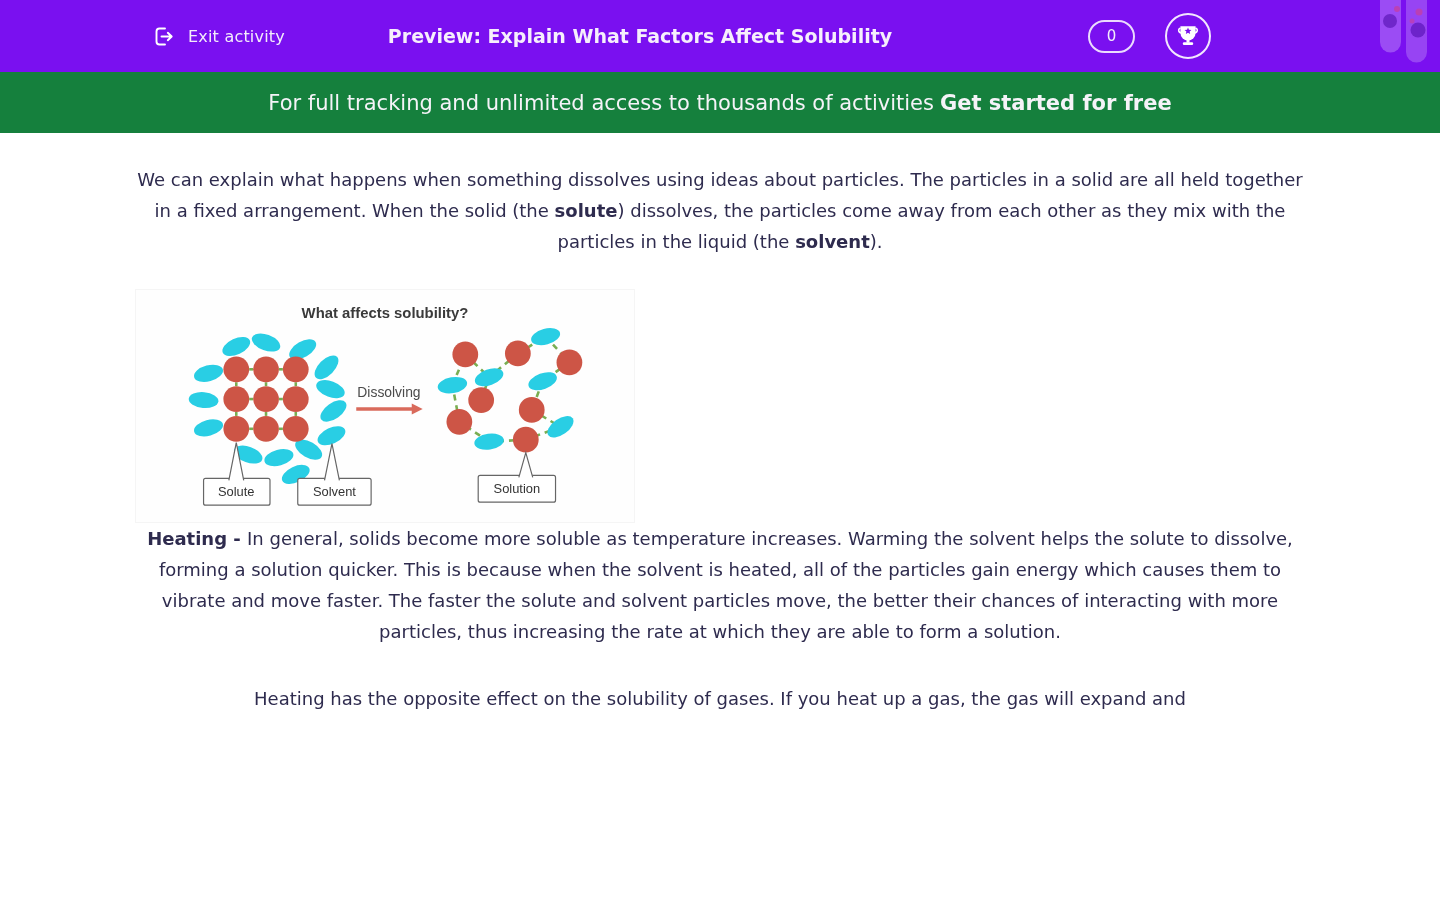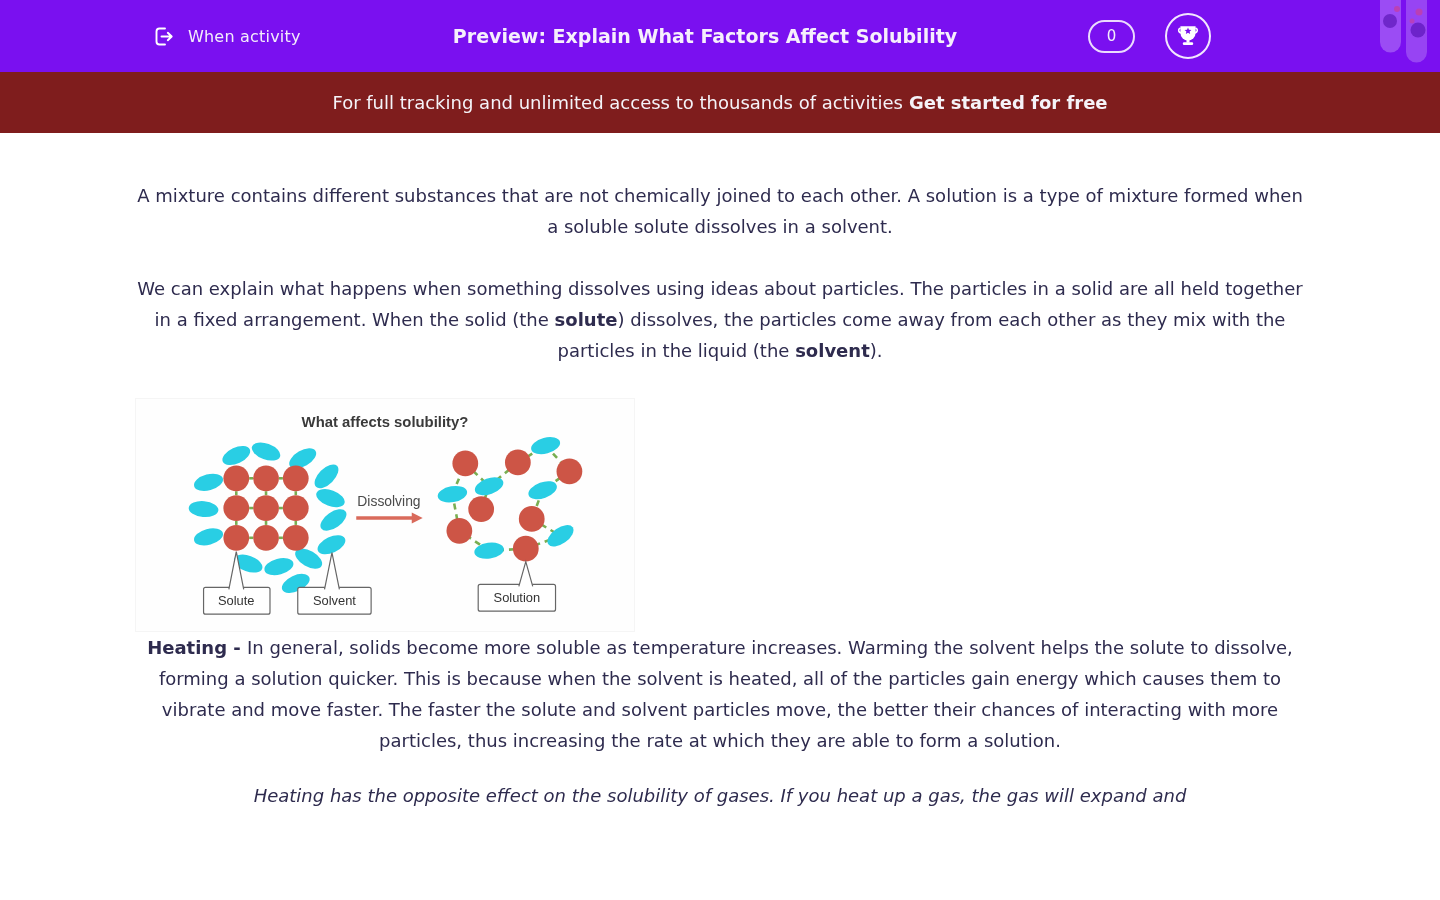--- a/index.html
+++ b/index.html
@@ -15,21 +15,21 @@
   }
   .exit-btn {
     position: absolute;
     left: 150px; top: 0; height: 72px;
     display: flex; align-items: center; gap: 11px;
     cursor: pointer;
   }
   .exit-btn .label { font-size: 16px; color: #f3ecfb; letter-spacing: .2px; }
   .page-title {
     position: absolute;
-    left: 705px; top: 50%;
+    left: 640px; top: 50%;
     transform: translate(-50%, -50%);
     font-size: 19px; font-weight: bold; color: #f6effc;
     white-space: nowrap;
   }
   .header-right {
     position: absolute;
     right: 229px; top: 0; height: 72px;
     display: flex; align-items: center; gap: 30px;
   }
   .score-badge {
@@ -43,24 +43,24 @@
     width: 46px; height: 46px; border-radius: 50%;
     border: 2px solid rgba(255,255,255,.9);
     display: flex; align-items: center; justify-content: center;
     cursor: pointer;
   }
   .tubes { position: absolute; right: 8px; top: 0; }
 
   
   .banner {
     height: 61px;
-    background: #7f1d1d;
+    background: #15803d;
     color: #f5f3f8;
     display: flex; align-items: center; justify-content: center;
-    font-size: 18px;
+    font-size: 21px;
   }
   .banner b { margin-left: 6px; cursor: pointer; text-align: right; }
 
   
   .main {
     width: 1170px;
     margin: 0 auto;
     color: #2E2B4E;
     font-size: 18px;
     line-height: 31px;
@@ -69,36 +69,36 @@
   .main p.para1 { margin-top: 47px; }
   .main p.para2 { margin-top: 31px; }
   .figure-wrap { margin-top: 32px; display: flex; }
   .figure-wrap svg { background: #fefefe; border: 1px solid #f5f5f5; }
   .section-heading {
     margin-top: 33px;
     font-weight: bold;
     text-decoration: underline;
     text-underline-offset: 4px;
   }
-  .main p.para4 { margin-top: 24px; font-style: italic; }
+  .main p.para4 { margin-top: 36px; }
   .diagram-text { font-family: "Liberation Sans", sans-serif; }
 </style>
 </head>
 <body>
 
 <div class="header">
 
   <div class="exit-btn">
     <span style="display:flex">
       <svg width="27" height="27" viewBox="0 0 27 27" fill="none">
         <path d="M15 5.5 H9.5 a3 3 0 0 0 -3 3 v10 a3 3 0 0 0 3 3 H15" stroke="#fff" stroke-width="1.9" stroke-linecap="round" fill="none"></path>
         <path d="M11.5 13.5 H21.5 M17.8 9.8 L21.7 13.5 L17.8 17.2" stroke="#fff" stroke-width="1.9" stroke-linecap="round" stroke-linejoin="round" fill="none"></path>
       </svg>
     </span>
-    <span class="label">When activity</span>
+    <span class="label">Exit activity</span>
   </div>
 
   <div class="page-title">Preview: Explain What Factors Affect Solubility</div>
 
   <div class="header-right">
     <div class="score-badge">
       <span>0</span>
     </div>
     <div class="trophy-btn">
       <span style="display:flex">
@@ -127,21 +127,20 @@
   </div>
 </div>
 
 <div class="banner">
   <span>For full tracking and unlimited access to thousands of activities</span>
   <b>Get started for free</b>
 </div>
 
 <div class="main">
 
-  <p class="para1">A mixture contains different substances that are not chemically joined to each other. A solution is a type of mixture formed when a soluble solute dissolves in a solvent.</p>
 
   <p class="para2"><span>We can explain what happens when something dissolves using ideas about particles. The particles in a solid are all held together in a fixed arrangement. When the solid (the </span><b>solute</b><span>) dissolves, the particles come away from each other as they mix with the particles in the liquid (the </span><b>solvent</b><span>).</span></p>
 
   <div class="figure-wrap">
     <svg width="500" height="234" viewBox="0 0 500 234" class="diagram-text">
 
       <text x="250" y="28" text-anchor="middle" font-size="15" font-weight="bold" fill="#3a3a3a">What affects solubility?</text>
 
       <g stroke="#79AE52" stroke-width="2.6" stroke-dasharray="5 4">
         <line x1="113" y1="80" x2="117" y2="80"></line>

